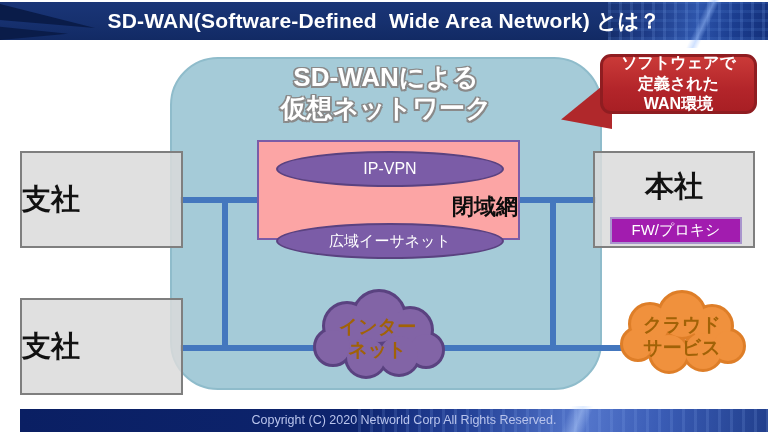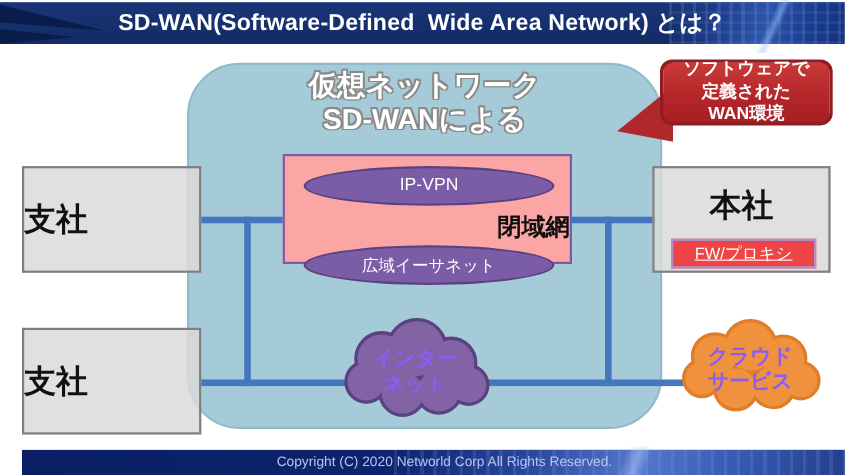--- a/index.html
+++ b/index.html
@@ -50,40 +50,40 @@
   .h-line-bottom { left:180px; top:345px; width:462px; height:6px; }
 
   
   .site-box { position:absolute; width:163px; height:97px; background:rgba(219,219,219,.85);
     border:2px solid #7f7f7f; z-index:3; display:flex; align-items:center; 
     color:#111; font-weight:bold; font-size:29px; }
   .branch-top { left:20px; top:151px; }
   .branch-bottom { left:20px; top:298px; }
   .hq { left:593px; top:151px; width:162px; flex-direction:column; justify-content:flex-start; padding-top:14px; }
   .fw-box { position:absolute; left:15px; top:64px; width:132px; height:27px;
-    background:#ef4444; border:2px solid #a995cd; color:#fff; font-weight:normal; font-size:15px;
-    display:flex; align-items:center; justify-content:center;text-decoration:underline; }
+    background:#a21caf; border:2px solid #a995cd; color:#fff; font-weight:normal; font-size:15px;
+    display:flex; align-items:center; justify-content:center; }
 
   
   .closed-net { position:absolute; left:257px; top:140px; width:263px; height:100px;
     background:#fca5a5; border:2.5px solid #7b5ca7; z-index:3; }
   .ellipse { position:absolute; left:17px; width:228px; height:36px; border-radius:50%;
     background:#7b5ca7; border:2px solid #5a4280; color:#fff;
     display:flex; align-items:center; justify-content:center; }
   .ellipse.top { top:9px; font-size:16px; }
   .ellipse.bottom { top:81px; font-size:15px; }
   .closed-net-label { position:absolute; left:0; top:50px; width:100%; text-align:right;
     color:#0d0d0d; font-weight:bold; font-size:22px; }
 
   
   .cloud { position:absolute; z-index:3; }
   .cloud svg { position:absolute; left:0; top:0; width:100%; height:100%; }
   .cloud-text { position:absolute; left:0; top:0; width:100%; height:100%;
     display:flex; flex-direction:column; align-items:center; justify-content:center;
-    color:#8b5cf6; font-weight:bold; font-size:19px; line-height:1.22; z-index:2; }
+    color:#a16207; font-weight:bold; font-size:19px; line-height:1.22; z-index:2; }
   .internet-cloud { left:305px; top:288px; width:145px; height:92px; }
   .internet-cloud .cloud-text { padding-top:8px; }
   .service-cloud { left:612px; top:288px; width:140px; height:90px; }
   .service-cloud .cloud-text { padding-top:6px; }
 
   
   .footer { position:absolute; left:0; top:409px; width:768px; height:23px;
     background:linear-gradient(90deg,#0a1f63 0%,#0d246e 45%,#10277a 60%,#16306e 100%); z-index:5;margin-left:20px; }
   .footer-tech { position:absolute; right:0; top:0; width:430px; height:23px;
     background:
@@ -102,22 +102,22 @@
   <div class="header">
     <div class="header-deco1"></div>
     <div class="header-deco2"></div>
     <div class="header-tech"></div>
     <div class="header-streak"></div>
     <span class="header-title">SD-WAN(Software-Defined  Wide Area Network) とは？</span>
   </div>
 
   <div class="panel"></div>
   <div class="panel-title">
+    <div>SD-WANによる</div>
     <div>仮想ネットワーク</div>
-    <div>SD-WANによる</div>
   </div>
 
   <div class="line h-line-left"></div>
   <div class="line h-line-right"></div>
   <div class="line v-line-left"></div>
   <div class="line v-line-right"></div>
   <div class="line h-line-bottom"></div>
 
   <div class="callout-tail"></div>
   <div class="callout">

